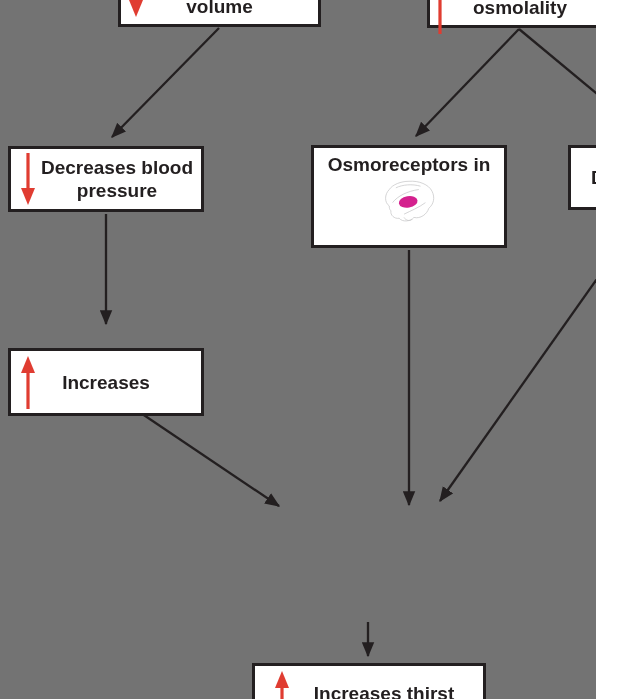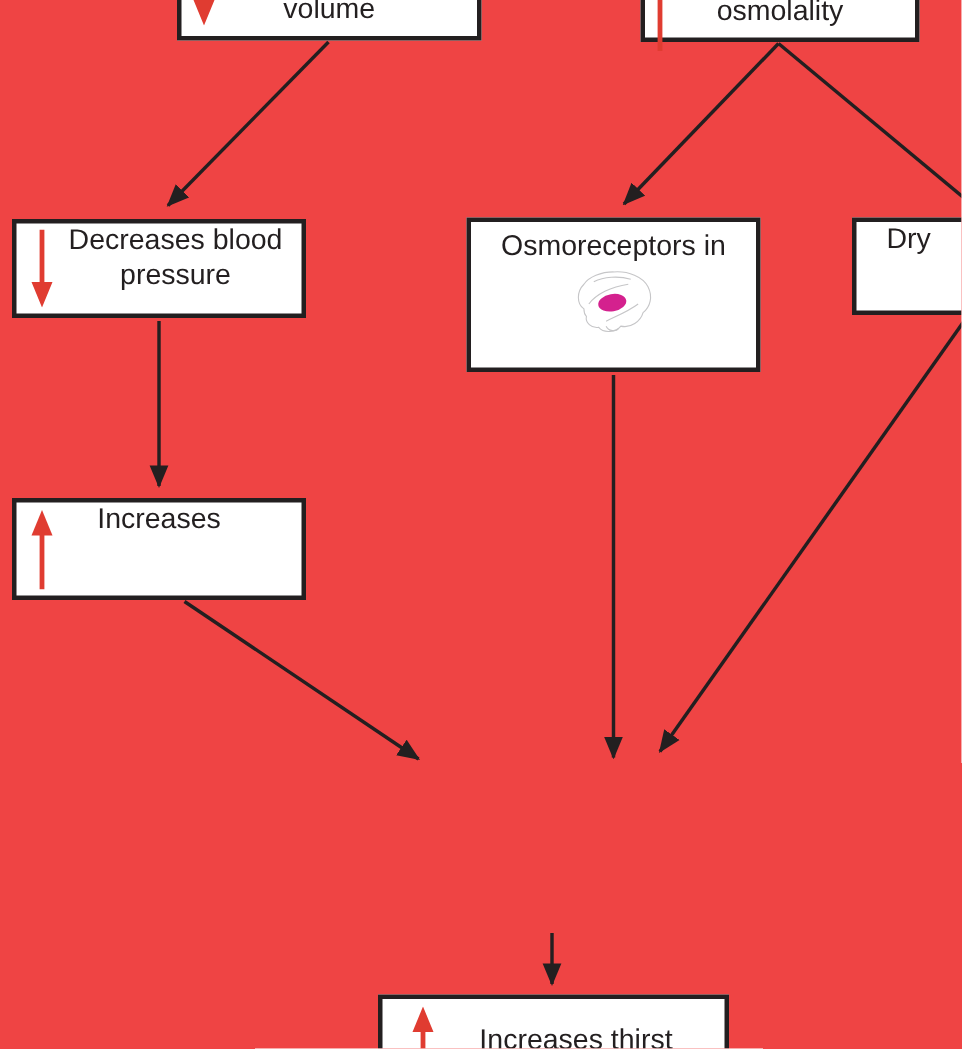--- a/index.html
+++ b/index.html
@@ -1,38 +1,38 @@
 <!DOCTYPE html>
 <html><head>
 <meta charset="utf-8">
 <style>
   html,body{margin:0;padding:0;background:#ffffff;}
   #canvas{
-    position:relative;width:641px;height:699px;overflow:hidden;background:#ef4444;
-    font-family:"Liberation Sans",sans-serif;color:#231f20;
+    position:relative;width:596px;height:699px;overflow:hidden;background:#737373;
+    font-family:"Liberation Sans",sans-serif;color:#231f20;font-weight:bold;
   }
   #connector-layer{position:absolute;left:0;top:0;z-index:1;}
   .connector{stroke:#231f20;stroke-width:2.3;fill:none;}
   .box{
     position:absolute;box-sizing:border-box;z-index:2;background:#ffffff;
     border:3px solid #231f20;display:flex;flex-direction:column;
-    align-items:center;text-align:center;
+    align-items:center;justify-content:center;text-align:center;
     font-size:19px;line-height:23px;
   }
   .box .line{white-space:nowrap;}
   .trend-arrow{position:absolute;}
   .brain{margin-top:2px;}
   .brain-stroke{stroke:#c6c6c8;stroke-width:0.9;fill:none;}
   
   #box-volume{left:118px;top:-41px;width:203px;height:68px;justify-content:flex-end;padding-bottom:6px;}
   #box-osmolality{left:427px;top:-40px;width:186px;height:68px;justify-content:flex-end;padding-bottom:6px;}
   #box-bp{left:8px;top:146px;width:196px;height:66px;padding-left:22px;}
   #box-osmo{left:311px;top:145px;width:196px;height:103px;justify-content:flex-start;padding-top:5px;}
   #box-dry{left:568px;top:145px;width:150px;height:65px;align-items:flex-start;padding-left:20px;}
-  #box-ang{left:8px;top:332px;width:196px;height:68px;}
+  #box-ang{left:8px;top:348px;width:196px;height:68px;}
   #box-tc{left:250px;top:513px;width:236px;height:107px;justify-content:flex-start;padding-top:6px;}
   #box-thirst{left:252px;top:663px;width:234px;height:60px;justify-content:flex-start;align-items:center;padding-top:16px;padding-left:30px;}
 </style>
 </head>
 <body>
 
 <div id="canvas">
 
   <svg id="connector-layer" width="641" height="699" viewBox="0 0 641 699">
     <defs>

